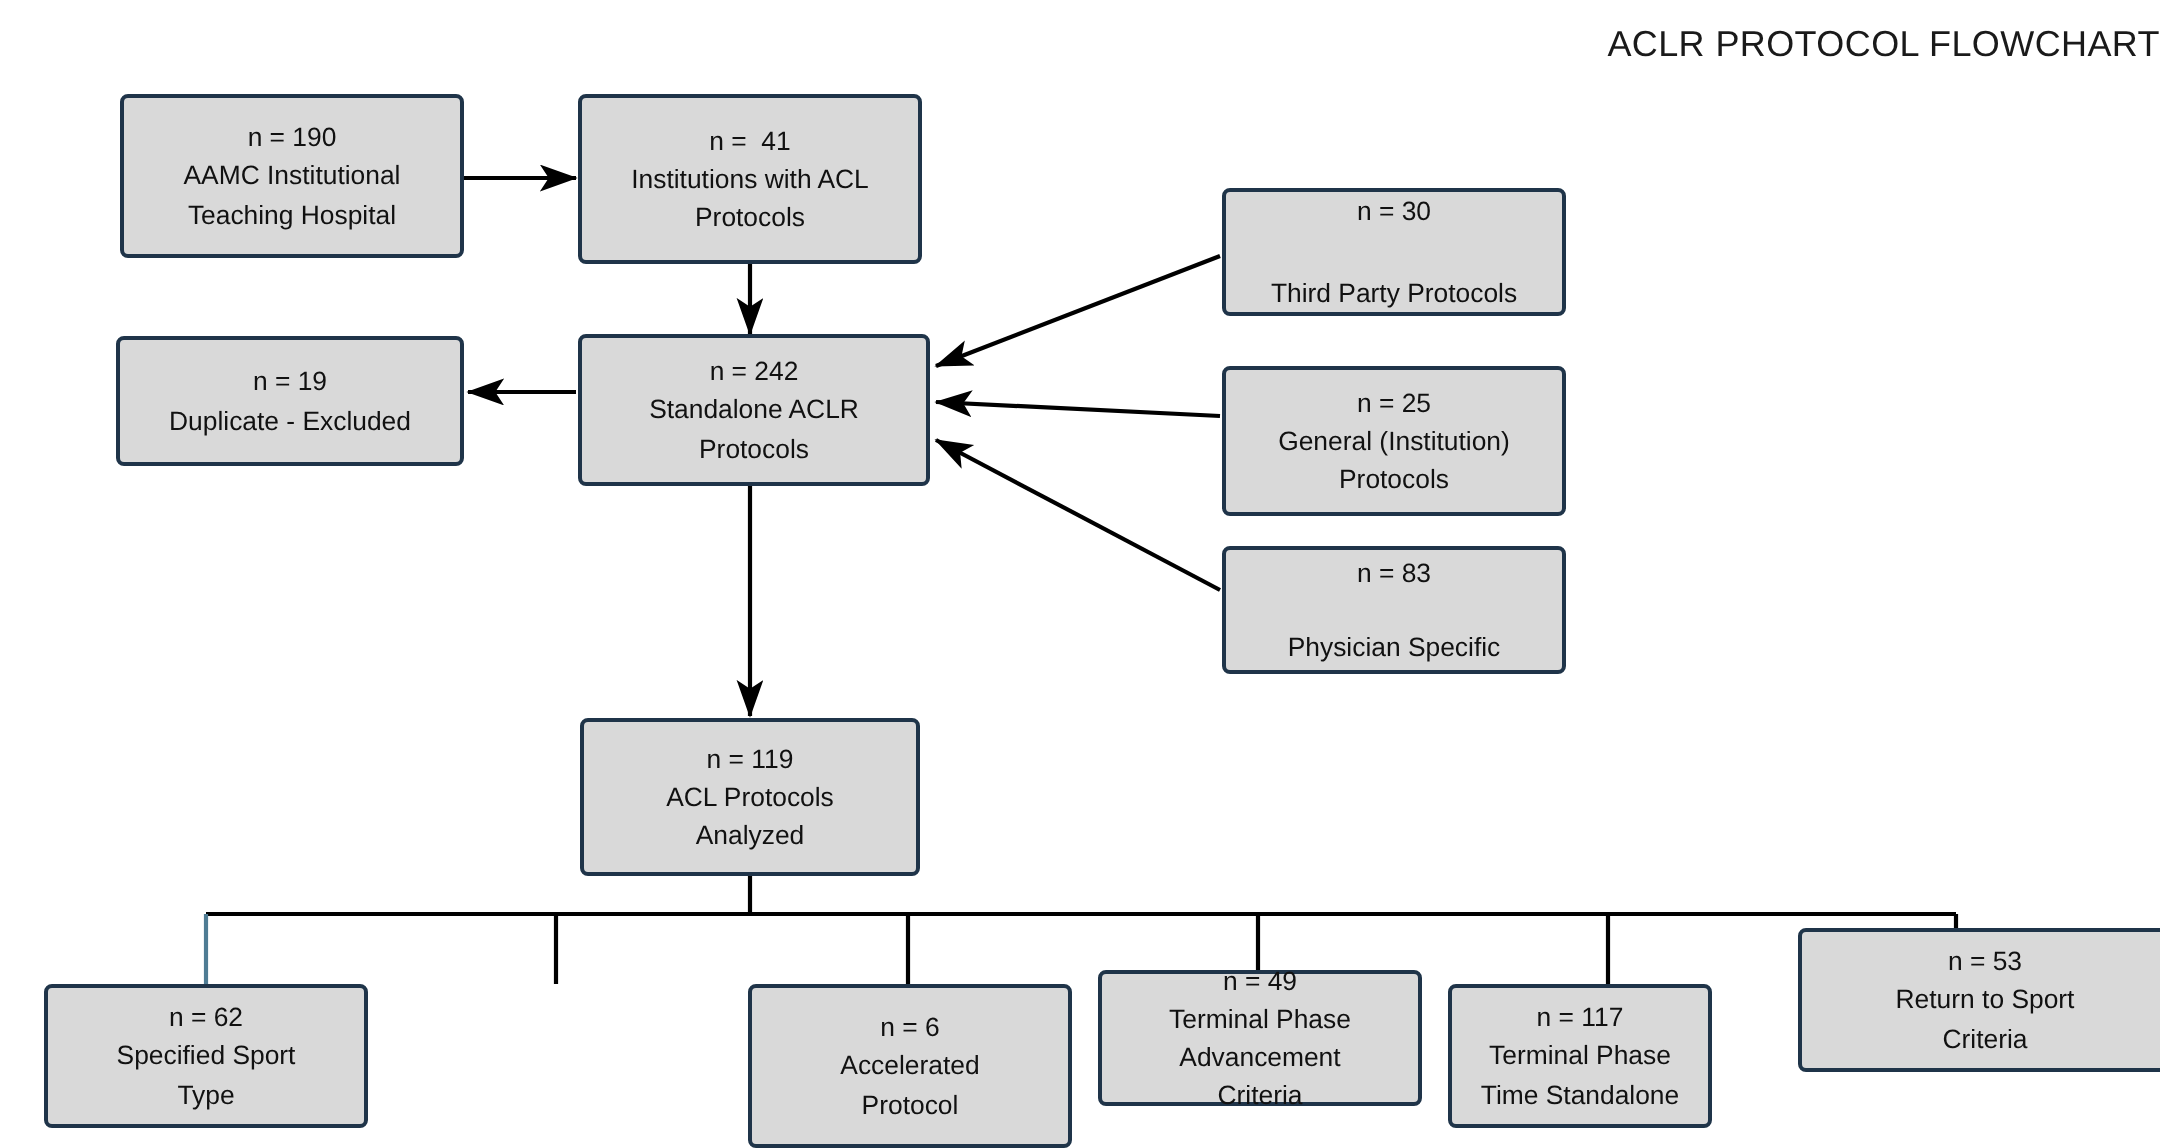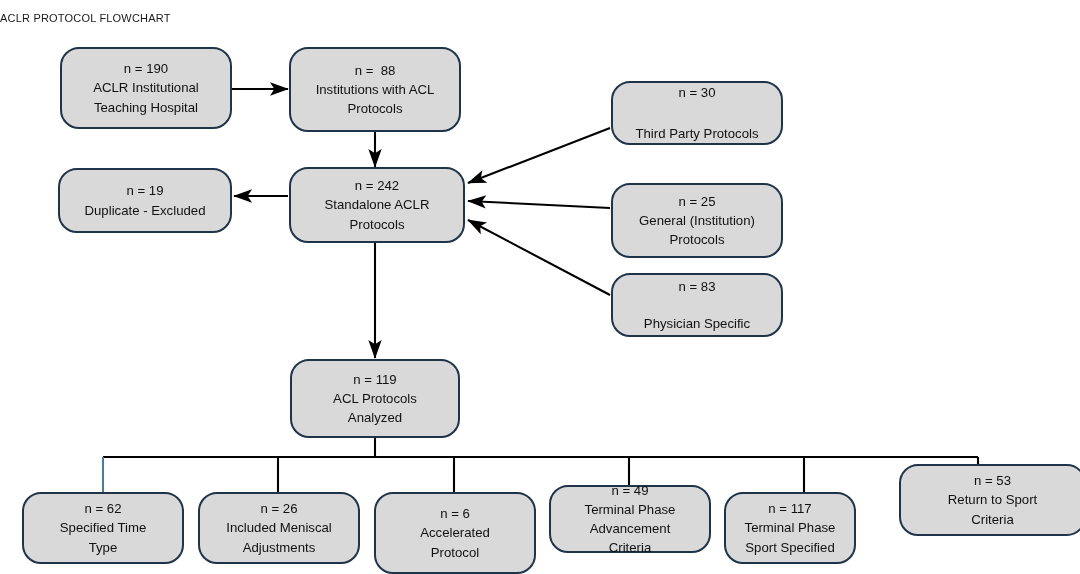--- a/index.html
+++ b/index.html
@@ -16,31 +16,31 @@
     width: 1080px;
     height: 574px;
     background: #ffffff;
     overflow: hidden;
   }
   #title {
     position: absolute;
     left: 0;
     top: 12px;
     width: 1080px;
-    text-align: left;
-    font-size: 11px;
+    text-align: right;
+    font-size: 18px;
     letter-spacing: 0.2px;
     color: #1a1a1a;
   }
   .node {
     position: absolute;
     box-sizing: border-box;
     background: #d9d9d9;
     border: 2px solid #1f3449;
-    border-radius: 19px;
+    border-radius: 4px;
     display: flex;
     flex-direction: column;
     align-items: center;
     justify-content: center;
     text-align: center;
     font-size: 13.2px;
     line-height: 1.45;
     color: #111111;
     padding: 2px 6px;
   }
@@ -89,42 +89,42 @@
     <line x1="103" y1="457" x2="103" y2="492" stroke="#4f7c94" stroke-width="2.1"></line>
     <line x1="278" y1="457" x2="278" y2="492" stroke="#000000" stroke-width="2.1"></line>
     <line x1="454" y1="457" x2="454" y2="492" stroke="#000000" stroke-width="2.1"></line>
     <line x1="629" y1="457" x2="629" y2="485" stroke="#000000" stroke-width="2.1"></line>
     <line x1="804" y1="457" x2="804" y2="492" stroke="#000000" stroke-width="2.1"></line>
     <line x1="978" y1="457" x2="978" y2="492" stroke="#000000" stroke-width="2.1"></line>
   </svg>
 
   <div class="node" style="left:60px; top:47px; width:172px; height:82px;">
     <span class="ln">n = 190</span>
-    <span class="ln">ACLR Institutional</span>
+    <span class="ln">AAMC Institutional</span>
     <span class="ln">Teaching Hospital</span>
   </div>
 
   <div class="node" style="left:289px; top:47px; width:172px; height:85px;">
-    <span class="ln">n =  88</span>
+    <span class="ln">n =  41</span>
     <span class="ln">Institutions with ACL</span>
     <span class="ln">Protocols</span>
   </div>
 
   <div class="node" style="left:58px; top:168px; width:174px; height:65px;">
     <span class="ln">n = 19</span>
     <span class="ln">Duplicate - Excluded</span>
   </div>
 
   <div class="node" style="left:289px; top:167px; width:176px; height:76px;">
     <span class="ln">n = 242</span>
     <span class="ln">Standalone ACLR</span>
     <span class="ln">Protocols</span>
   </div>
 
-  <div class="node" style="left:611px; top:81px; width:172px; height:64px;gap:22px;">
+  <div class="node" style="left:611px; top:94px; width:172px; height:64px;gap:22px;">
     <span class="ln">n = 30</span>
     <span class="ln">Third Party Protocols</span>
   </div>
 
   <div class="node" style="left:611px; top:183px; width:172px; height:75px;">
     <span class="ln">n = 25</span>
     <span class="ln">General (Institution)</span>
     <span class="ln">Protocols</span>
   </div>
 
@@ -134,47 +134,42 @@
   </div>
 
   <div class="node" style="left:290px; top:359px; width:170px; height:79px;align-items:center;">
     <span class="ln">n = 119</span>
     <span class="ln">ACL Protocols</span>
     <span class="ln">Analyzed</span>
   </div>
 
   <div class="node" style="left:22px; top:492px; width:162px; height:72px;">
     <span class="ln">n = 62</span>
-    <span class="ln">Specified Time</span>
+    <span class="ln">Specified Sport</span>
     <span class="ln">Type</span>
   </div>
 
-  <div class="node" style="left:198px; top:492px; width:162px; height:72px;">
-    <span class="ln">n = 26</span>
-    <span class="ln">Included Meniscal</span>
-    <span class="ln">Adjustments</span>
-  </div>
 
   <div class="node" style="left:374px; top:492px; width:162px; height:82px;">
     <span class="ln">n = 6</span>
     <span class="ln">Accelerated</span>
     <span class="ln">Protocol</span>
   </div>
 
   <div class="node" style="left:549px; top:485px; width:162px; height:68px;">
     <span class="ln">n = 49</span>
     <span class="ln">Terminal Phase</span>
     <span class="ln">Advancement</span>
     <span class="ln">Criteria</span>
   </div>
 
   <div class="node" style="left:724px; top:492px; width:132px; height:72px;text-align:right;">
     <span class="ln">n = 117</span>
     <span class="ln">Terminal Phase</span>
-    <span class="ln">Sport Specified</span>
+    <span class="ln">Time Standalone</span>
   </div>
 
   <div class="node" style="left:899px; top:464px; width:187px; height:72px;text-align:center;">
     <span class="ln">n = 53</span>
     <span class="ln">Return to Sport</span>
     <span class="ln">Criteria</span>
   </div>
 
 </div>
 

